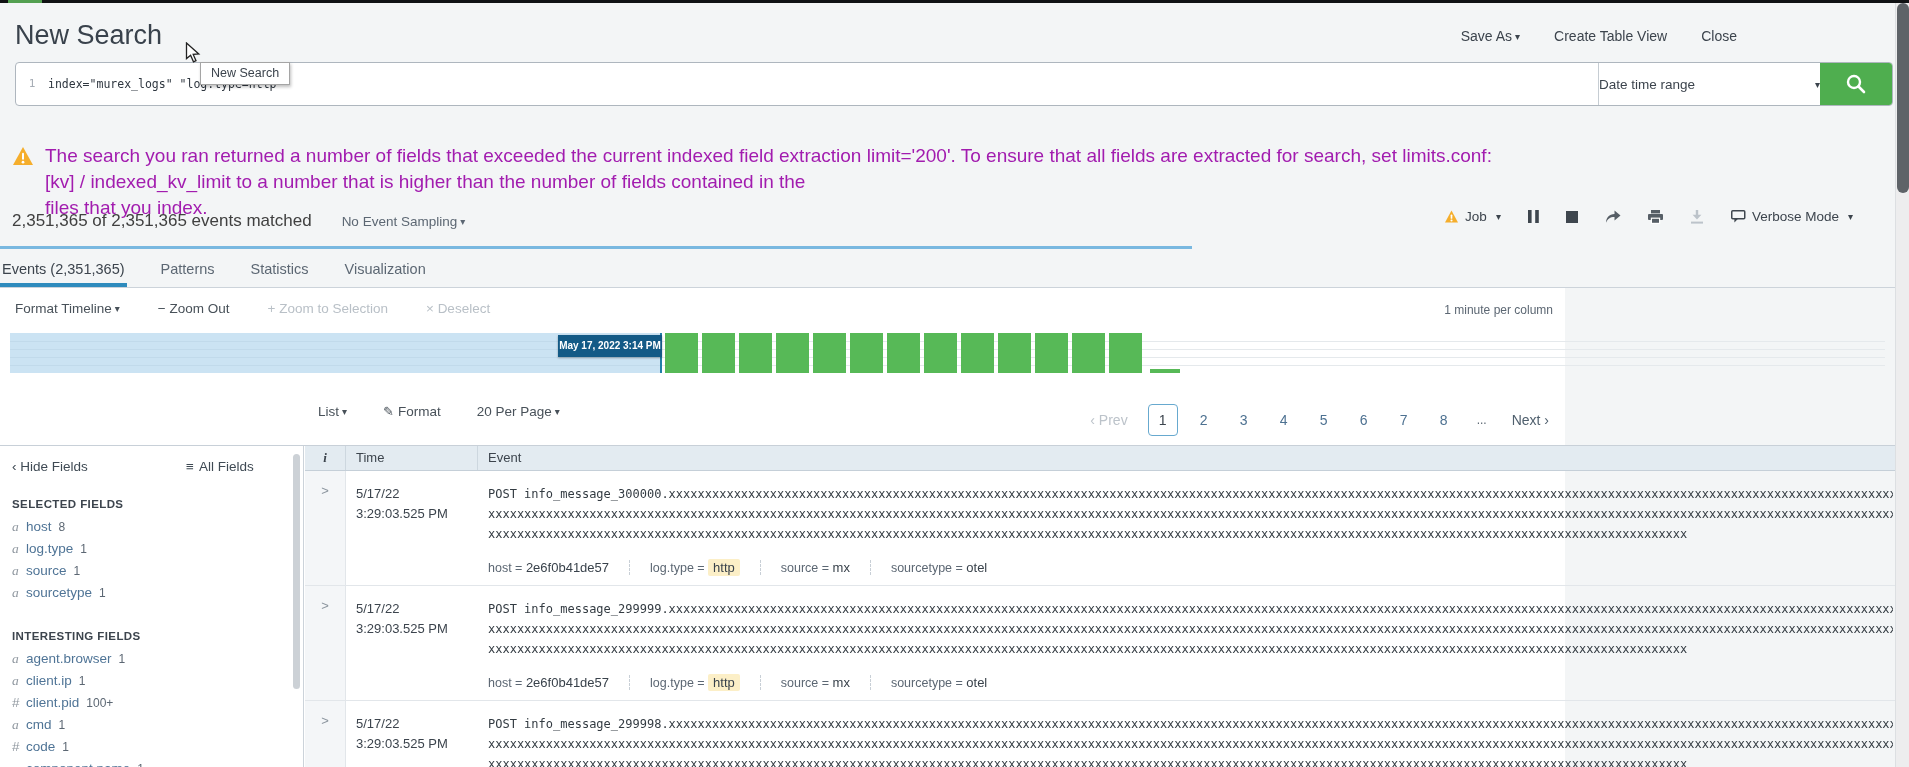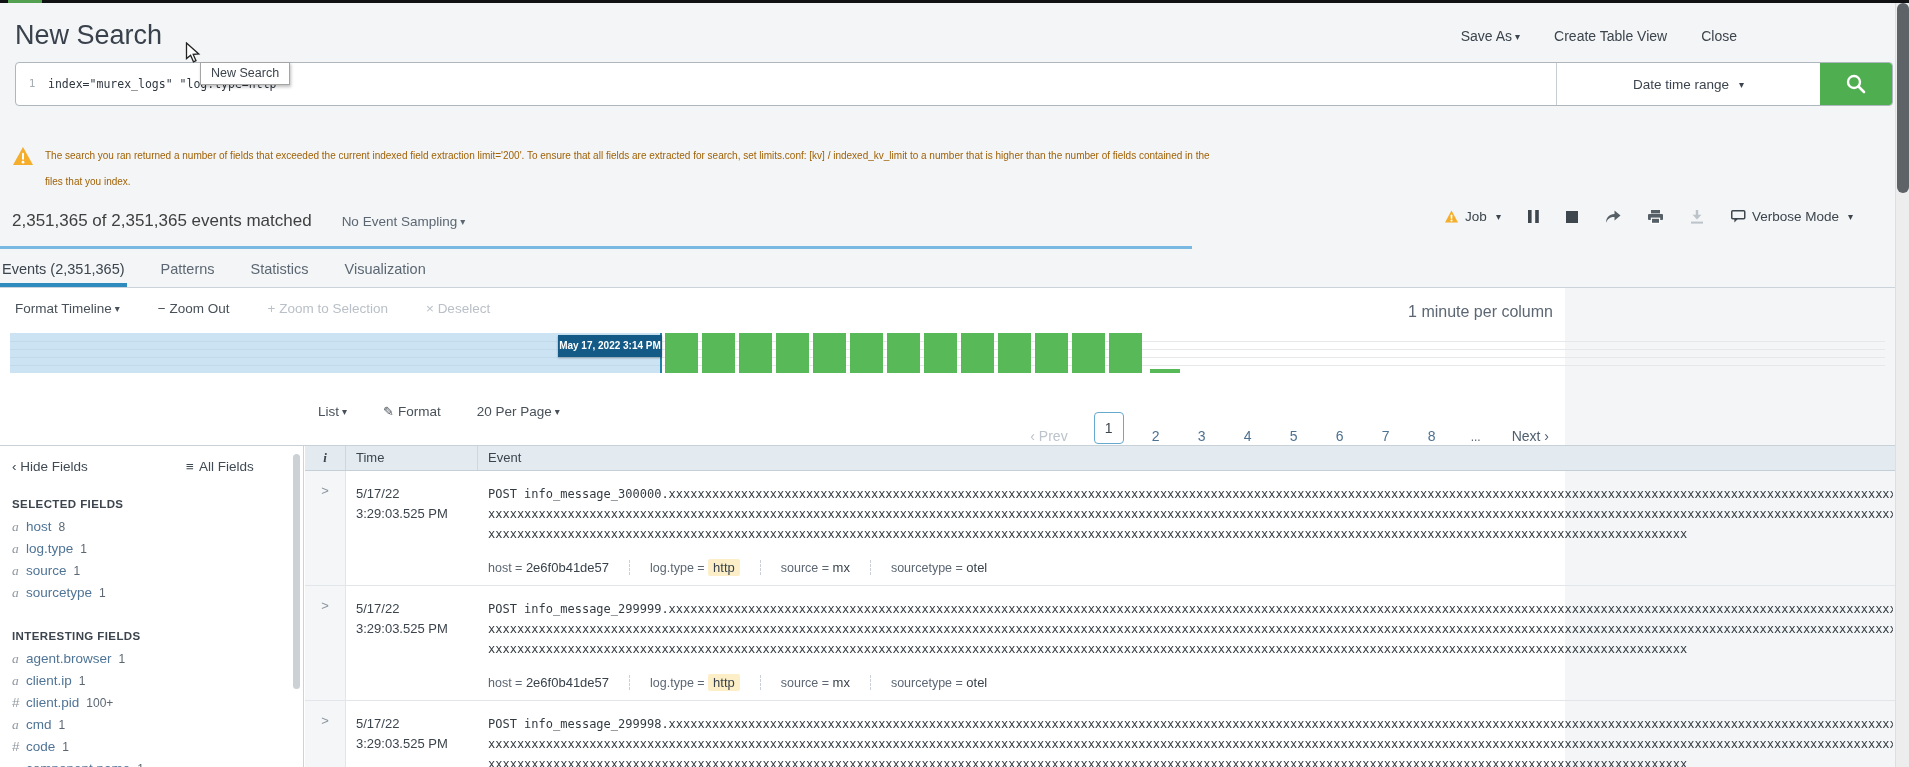--- a/index.html
+++ b/index.html
@@ -16,63 +16,63 @@
   
   .page-title { position:absolute; left:15px; top:20px; font-size:27px; font-weight:500; color:#39424c; }
   .header-actions { position:absolute; top:28px; right:172px; display:flex; gap:34px; font-size:14px; color:#3c444d; }
   .header-actions .act { cursor:pointer; white-space:nowrap; }
   .caret { font-size:10px; color:inherit; margin-left:3px; vertical-align:1px; }
   
   .search-row { position:absolute; left:15px; top:62px; width:1878px; height:44px; display:flex;
     background:#fff; border:1px solid #aeb6be; border-radius:4px; }
   .search-gutter { width:32px; text-align:center; line-height:42px; font-family:"DejaVu Sans Mono", monospace; font-size:11px; color:#a6adb5; }
   .search-query { flex:1; line-height:42px; font-family:"DejaVu Sans Mono", monospace; font-size:11.5px; color:#2f3740; white-space:pre; overflow:hidden; }
-  .date-range { width:264px; border-left:1px solid #c6cdd3; display:flex; align-items:center; justify-content:center; gap:7px; font-size:13.5px; color:#3c444d; cursor:pointer; }
+  .date-range { width:222px; border-left:1px solid #c6cdd3; display:flex; align-items:center; justify-content:space-between; gap:7px; font-size:13.5px; color:#3c444d; cursor:pointer; }
   .search-btn { width:72px; background:#4fae4f; border-radius:0 3px 3px 0; display:flex; align-items:center; justify-content:center; cursor:pointer; }
   
   .hover-tooltip { position:absolute; left:200px; top:62px; height:23px; line-height:21px; padding:0 10px;
     background:#fff; border:1px solid #a5a5a5; box-shadow:1px 2px 3px rgba(0,0,0,.25); font-size:12.5px; color:#3c444d; z-index:50; white-space:nowrap; }
   .cursor { position:absolute; left:185px; top:42px; z-index:60; }
   
   .warning-row { position:absolute; left:12px; top:143px; display:flex; gap:11px; }
-  .warning-text { width:1478px; font-size:10px; line-height:26px; color:#a16207; }
+  .warning-text { width:1478px; font-size:19px; line-height:26px; color:#a21caf; }
   
   .job-left { position:absolute; left:12px; top:211px; display:flex; align-items:center; gap:30px; }
   .events-matched { font-size:17px; color:#404040; }
   .sampling { font-size:13.5px; color:#5c6773; cursor:pointer; }
   .job-right { position:absolute; top:209px; right:56px; display:flex; align-items:center; gap:27px; }
   .job-item { display:flex; align-items:center; gap:6px; font-size:13.5px; color:#3c444d; cursor:pointer; }
   .job-icon { display:flex; align-items:center; }
   .progress-bar { position:absolute; left:0; top:246px; width:1192px; height:3px; background:#79b8e0; }
   
   .tab-bar { position:absolute; left:0; top:250px; width:1895px; height:38px; border-bottom:1px solid #ccd3da; display:flex; padding-left:0; gap:32px; }
   .tab { position:relative; height:100%; display:flex; align-items:center; font-size:14.5px; color:#5c6773; cursor:pointer; padding:0 2px; }
   .tab.active { color:#3c444d; }
   .tab.active .underline { position:absolute; left:0; right:0; bottom:0; height:4px; background:#2e8bbd; }
   
   .main { position:absolute; left:0; top:288px; width:1565px; height:479px; background:#fff; }
   .tl-controls { position:absolute; left:15px; top:13px; display:flex; gap:38px; font-size:13.5px; color:#485159; }
   .tl-controls .ctl { cursor:pointer; white-space:nowrap; }
   .tl-controls .disabled { color:#b9c0c7; cursor:default; }
-  .scale-note { position:absolute; right:12px; top:15px; font-size:16px; color:#5c6773;margin-left:40px; }
+  .scale-note { position:absolute; right:12px; top:15px; font-size:12px; color:#5c6773;margin-left:40px; }
   
   .chart { position:absolute; left:10px; top:45px; width:1875px; height:40px; }
   .gridline { position:absolute; left:0; width:100%; height:1px; background:#e5e9ec; }
   .selection { position:absolute; left:0; top:0; width:652px; height:40px; background:rgba(168,209,235,.6); cursor:pointer; }
   .sel-line { position:absolute; left:650px; top:0; width:2px; height:40px; background:#2180a8; }
   .bars { position:absolute; left:655px; top:0; height:40px; display:flex; gap:4px; }
   .tl-bar { width:33px; height:40px; background:#57b957; cursor:pointer; }
   .tl-stub { position:absolute; left:1140px; bottom:0; width:30px; height:4px; background:#57b957; }
   .tl-tooltip { position:absolute; left:548px; top:2px; width:104px; height:22px; line-height:22px; text-align:center;
     background:#135a86; color:#fff; font-size:10px; font-weight:bold; box-shadow:0 1px 2px rgba(0,0,0,.3); z-index:5; white-space:nowrap; }
   
   .res-toolbar-left { position:absolute; left:318px; top:116px; display:flex; gap:36px; font-size:13.5px; color:#485159; }
   .res-toolbar-left .ctl { cursor:pointer; white-space:nowrap; }
   .pencil { font-size:13px; margin-right:4px; }
-  .pagination { position:absolute; right:16px; top:124px; display:flex; align-items:flex-end; font-size:14px; color:#4d7191;gap:6px; }
+  .pagination { position:absolute; right:16px; top:116px; display:flex; align-items:center; font-size:14px; color:#4d7191; }
   .pg-prev { color:#bcc3ca; margin-right:14px; cursor:default; }
   .pg-current { width:30px; height:32px; line-height:30px; text-align:center; border:1px solid #67a9cf; border-radius:4px; color:#3c444d; margin:0 6px; cursor:pointer; }
   .pg-num { width:40px; text-align:center; cursor:pointer; }
   .pg-dots { width:36px; text-align:center; color:#5c6773; font-size:12px; }
   .pg-next { color:#50606e; margin-left:12px; cursor:pointer; }
   
   .table-region { position:absolute; left:0; top:157px; width:1895px; height:322px; border-top:1px solid #c8d0d8; }
   .sidebar { position:absolute; left:0; top:0; width:304px; height:100%; background:#fff; border-right:1px solid #ccd3da; }
   .sb-scroll { position:absolute; right:3px; top:8px; width:7px; height:235px; background:#ccd1d6; border-radius:4px; }
   .hide-fields { position:absolute; left:12px; top:13px; font-size:13.5px; color:#3f4a54; cursor:pointer; }

